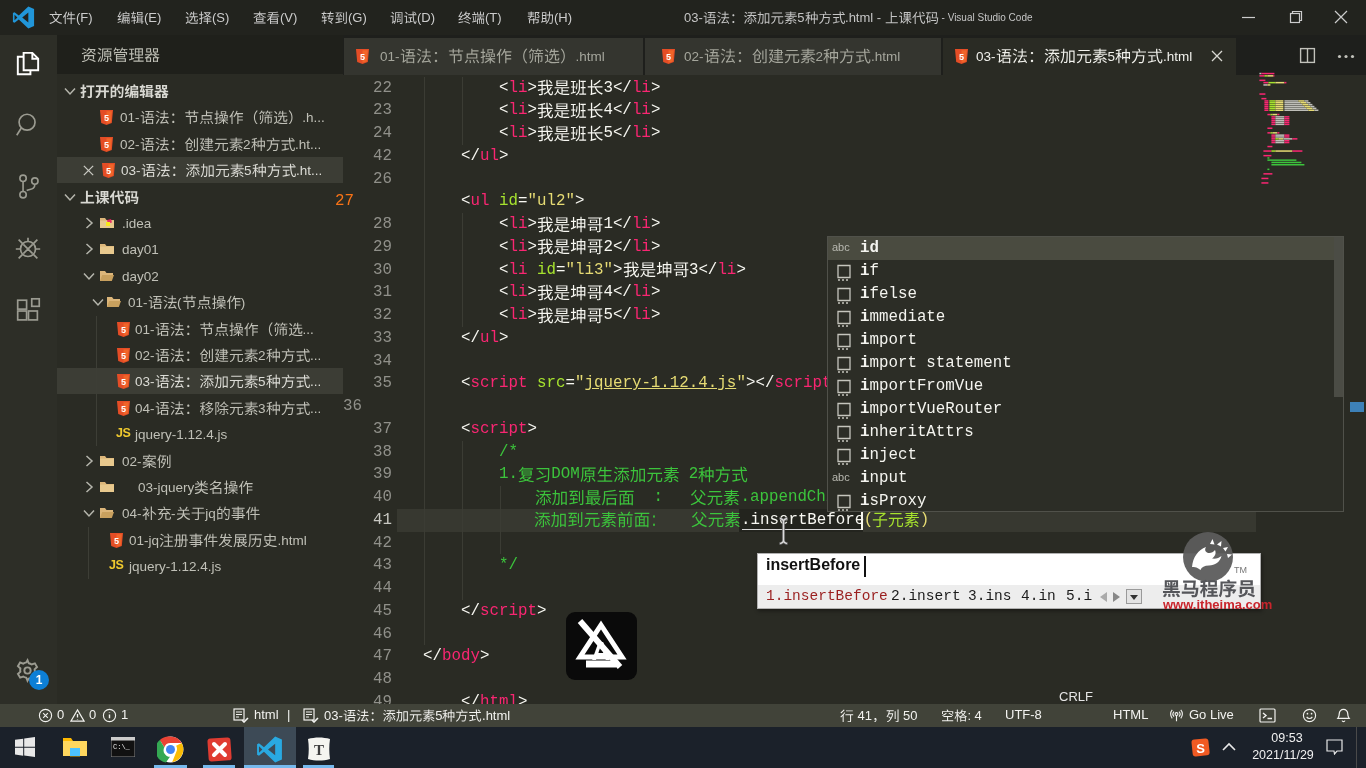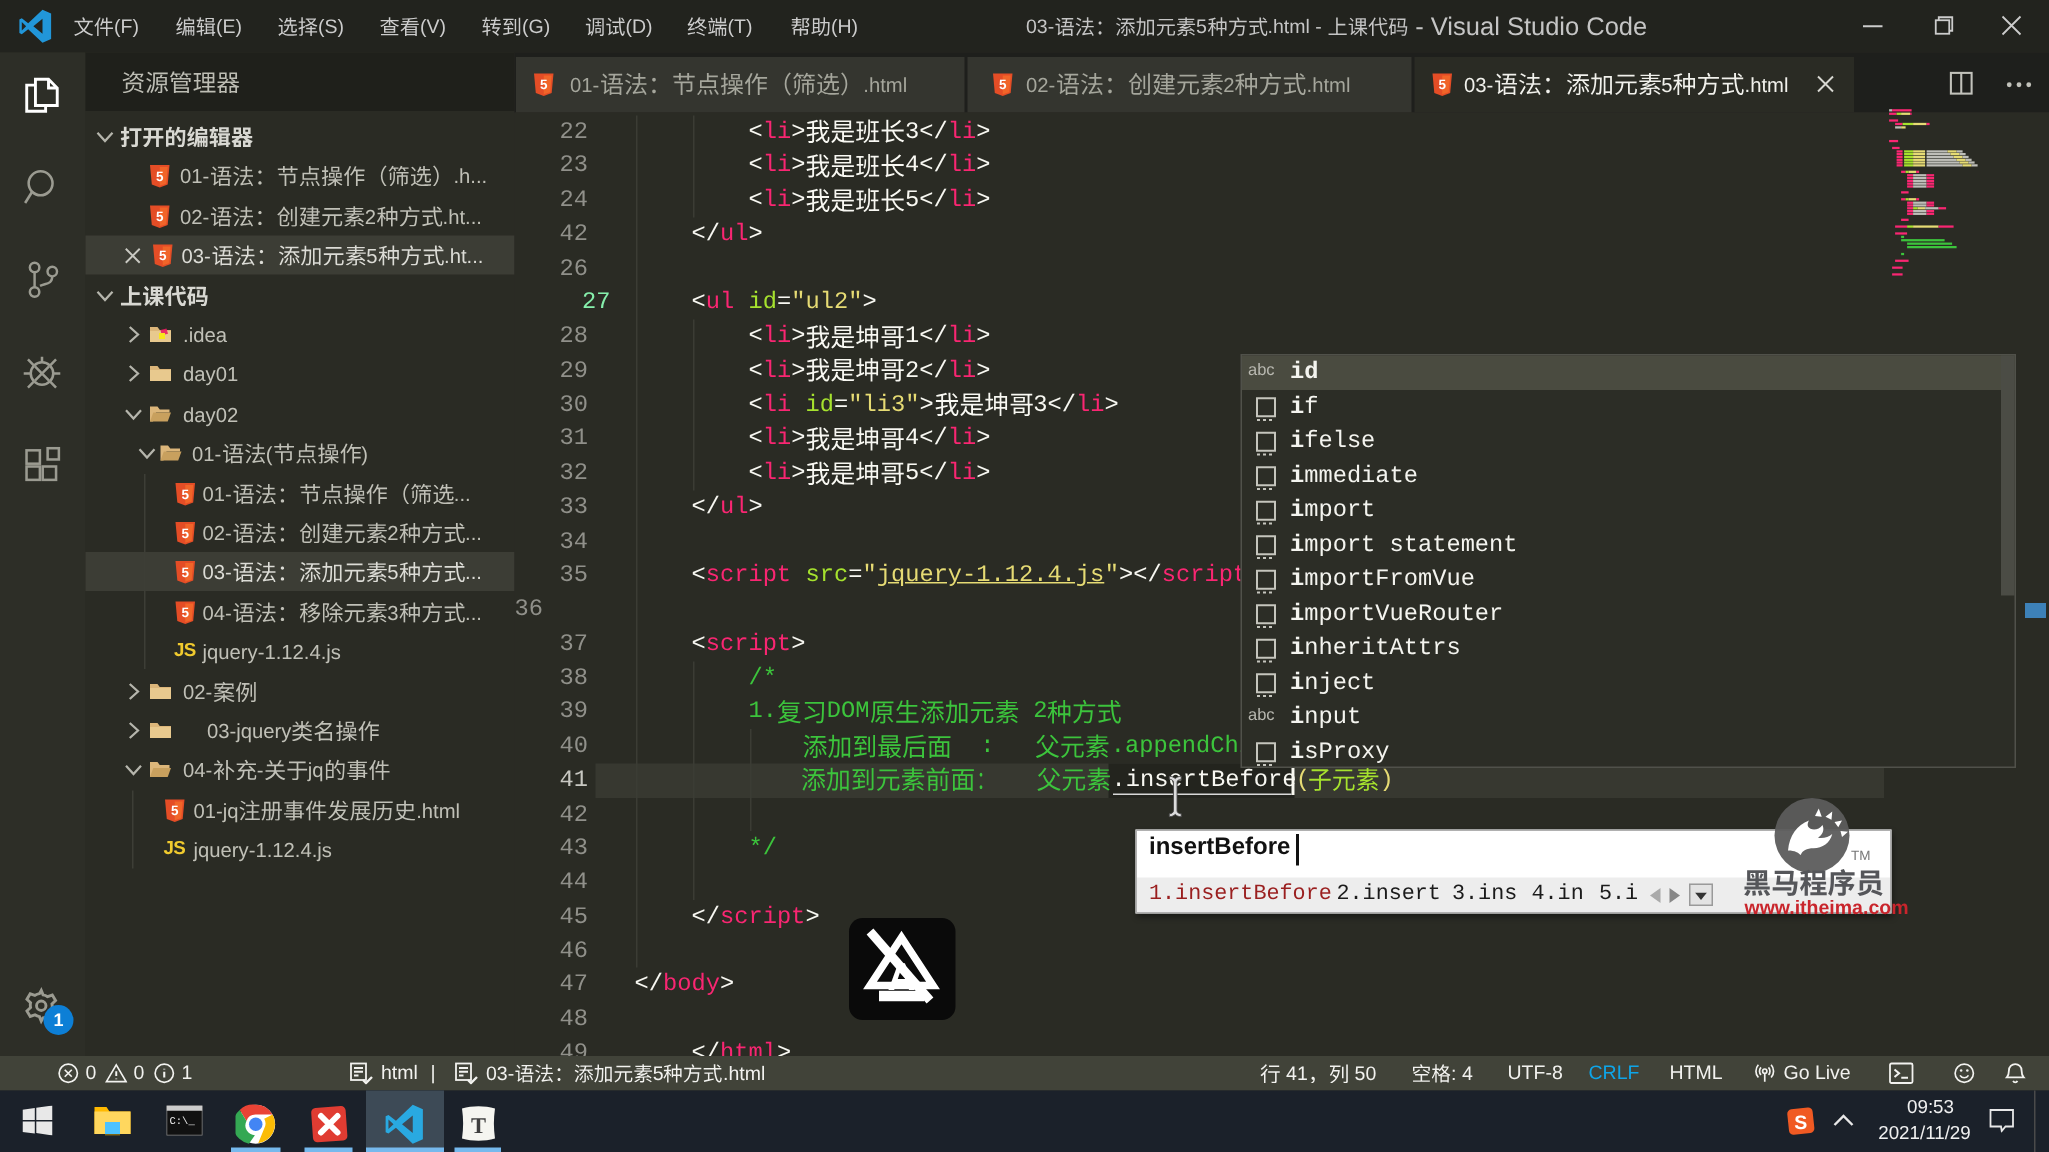--- a/index.html
+++ b/index.html
@@ -186,21 +186,21 @@
       <use href="#r26041" x="1000"></use>
       <use href="#r24335" x="2000"></use>
     </svg>
     <span style="font-size:13px;color:#c5c5c5;white-space:pre">.html - </span>
     <svg style="width:54.0px;height:13.5px;" viewBox="0 0 4000 1000" preserveAspectRatio="none" fill="#c5c5c5">
       <use href="#r19978"></use>
       <use href="#r35838" x="1000"></use>
       <use href="#r20195" x="2000"></use>
       <use href="#r30721" x="3000"></use>
     </svg>
-    <span style="font-size:17px;color:#c5c5c5;white-space:pre"> - Visual Studio Code</span>
+    <span style="font-size:10px;color:#c5c5c5;white-space:pre"> - Visual Studio Code</span>
   </div>
 <svg class="a" style="left:1226px;top:0" width="140" height="35" viewBox="0 0 140 35" stroke="#cccccc" stroke-width="1.2" fill="none">
 <path d="M16 17.5h13"></path>
 <rect x="64.5" y="13.5" width="9" height="9"></rect>
     <path d="M66.5 13.5v-2h9v9h-2"></path>
 <path d="M109 11l12 12M121 11l-12 12"></path>
   </svg>
 <div class="a" style="left:0;top:35px;width:57px;height:669px;background:#2d2e27"></div>
 <svg class="a" style="left:12px;top:48px" width="31" height="31" viewBox="0 0 32 32" stroke="#ffffff" stroke-width="2" fill="none">
 <path d="M12 5h9l6 6v12h-15z M21 5v6h6"></path>
@@ -663,21 +663,21 @@
 <div class="a" style="left:424px;top:76.6px;width:1px;height:568.8px;background:#3b3c34"></div>
 <div class="a" style="left:462px;top:76.6px;width:1px;height:68.2px;background:#3b3c34"></div>
 <div class="a" style="left:462px;top:213.1px;width:1px;height:113.8px;background:#3b3c34"></div>
 <div class="a" style="left:462px;top:440.6px;width:1px;height:159.3px;background:#3b3c34"></div>
 <div class="a" style="left:500px;top:486.1px;width:1px;height:68.3px;background:#3b3c34"></div>
 <span class="c" style="left:343px;top:76.6px;width:49px;text-align:right;color:#90908a">22</span>
 <span class="c" style="left:343px;top:99.3px;width:49px;text-align:right;color:#90908a">23</span>
 <span class="c" style="left:343px;top:122.1px;width:49px;text-align:right;color:#90908a">24</span>
 <span class="c" style="left:343px;top:144.8px;width:49px;text-align:right;color:#90908a">42</span>
 <span class="c" style="left:343px;top:167.6px;width:49px;text-align:right;color:#90908a">26</span>
-<span class="c" style="left:358px;top:190.3px;width:49px;text-align:right;color:#86efac">27</span>
+<span class="c" style="left:335px;top:190.3px;width:49px;text-align:left;color:#f97316">27</span>
 <span class="c" style="left:343px;top:213.1px;width:49px;text-align:right;color:#90908a">28</span>
 <span class="c" style="left:343px;top:235.8px;width:49px;text-align:right;color:#90908a">29</span>
 <span class="c" style="left:343px;top:258.6px;width:49px;text-align:right;color:#90908a">30</span>
 <span class="c" style="left:343px;top:281.4px;width:49px;text-align:right;color:#90908a">31</span>
 <span class="c" style="left:343px;top:304.1px;width:49px;text-align:right;color:#90908a">32</span>
 <span class="c" style="left:343px;top:326.9px;width:49px;text-align:right;color:#90908a">33</span>
 <span class="c" style="left:343px;top:349.6px;width:49px;text-align:right;color:#90908a">34</span>
 <span class="c" style="left:343px;top:372.4px;width:49px;text-align:right;color:#90908a">35</span>
 <span class="c" style="left:343px;top:395.1px;width:49px;color:#90908a">36</span>
 <span class="c" style="left:343px;top:417.9px;width:49px;text-align:right;color:#90908a">37</span>
@@ -1168,21 +1168,21 @@
     <span style="font-size:13px;color:#f2f2ef;white-space:pre"> 50</span>
   </div>
 <div class="fx" style="left:941px;top:704px;height:23px">
     <svg style="width:26.4px;height:13.2px;" viewBox="0 0 2000 1000" preserveAspectRatio="none" fill="#f2f2ef">
       <use href="#r31354"></use>
       <use href="#r26684" x="1000"></use>
     </svg>
     <span style="font-size:13px;color:#f2f2ef;white-space:pre">: 4</span>
   </div>
 <span class="a" style="left:1005px;top:707px;font-family:'Liberation Sans';font-size:13px;color:#f2f2ef">UTF-8</span>
-<span class="a" style="left:1059px;top:707px;font-family:'Liberation Sans';font-size:13px;color:#0ea5e9">CRLF</span>
+<span class="a" style="left:1059px;top:689px;font-family:'Liberation Sans';font-size:13px;color:#e5e5e5">CRLF</span>
 <span class="a" style="left:1113px;top:707px;font-family:'Liberation Sans';font-size:13px;color:#f2f2ef">HTML</span>
 <svg class="a" style="left:1168px;top:707px" width="17" height="17" viewBox="0 0 24 24" fill="none" stroke="#f2f2ef" stroke-width="1.6">
 <circle cx="12" cy="10" r="2"></circle>
     <path d="M8.5 13.5a5 5 0 0 1 0-7M15.5 6.5a5 5 0 0 1 0 7M6 16a9 9 0 0 1 0-12M18 4a9 9 0 0 1 0 12M12 12v8"></path>
   </svg>
 <span class="a" style="left:1189px;top:707px;font-family:'Liberation Sans';font-size:13px;color:#f2f2ef">Go Live</span>
 <svg class="a" style="left:1259px;top:708px" width="17" height="15" viewBox="0 0 17 15" fill="none" stroke="#f2f2ef" stroke-width="1.2">
 <rect x="1" y="1" width="15" height="13" rx="1"></rect>
     <path d="M4 5l3 2.5L4 10M8.5 10.5h4.5" stroke-width="1.4"></path>
   </svg>

